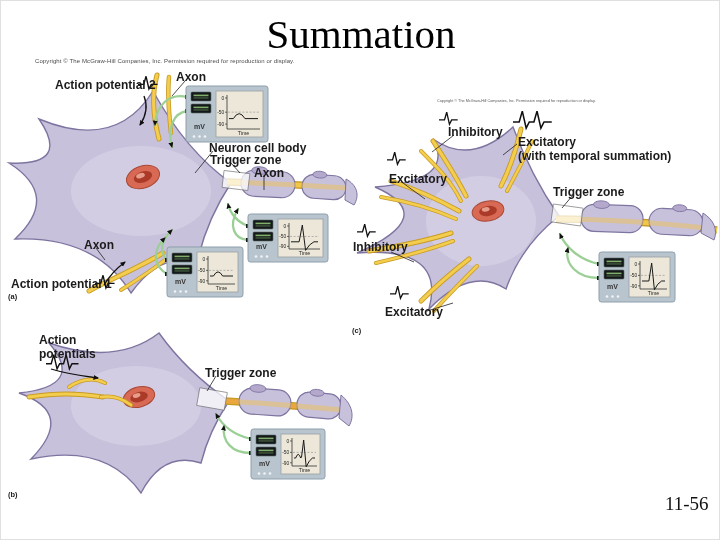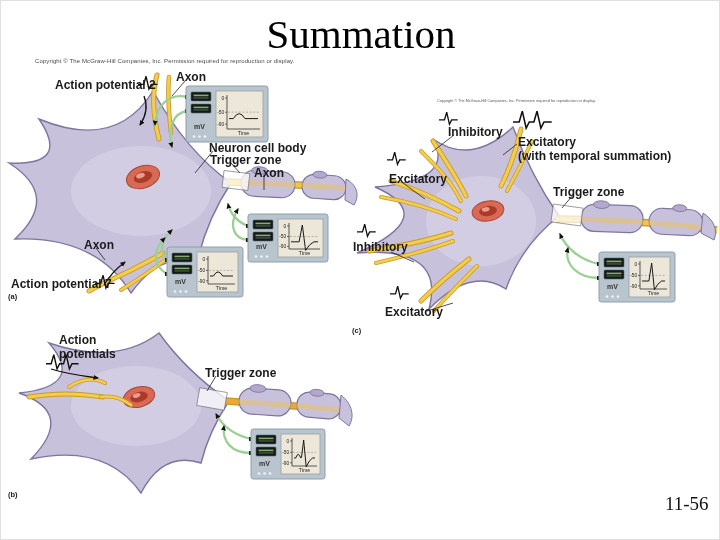--- a/index.html
+++ b/index.html
@@ -339,24 +339,24 @@
 <div class="title">Summation</div>
 <div class="copy-a">Copyright © The McGraw-Hill Companies, Inc. Permission required for reproduction or display.</div>
 <div class="copy-c">Copyright © The McGraw-Hill Companies, Inc. Permission required for reproduction or display.</div>
 
 <div class="lbl" style="left:54px;top:77px">Action potential 2</div>
 <div class="lbl" style="left:175px;top:69px">Axon</div>
 <div class="lbl" style="left:208px;top:140px">Neuron cell body</div>
 <div class="lbl" style="left:209px;top:152px">Trigger zone</div>
 <div class="lbl" style="left:253px;top:165px">Axon</div>
 <div class="lbl" style="left:83px;top:237px">Axon</div>
-<div class="lbl" style="left:10px;top:276px">Action potential 7</div>
+<div class="lbl" style="left:10px;top:276px">Action potential 1</div>
 <div class="tag" style="left:7px;top:291px">(a)</div>
 
-<div class="lbl" style="left:58px;top:332px">Action
+<div class="lbl" style="left:38px;top:332px">Action
 potentials</div>
 <div class="lbl" style="left:204px;top:365px">Trigger zone</div>
 <div class="tag" style="left:7px;top:489px">(b)</div>
 
 <div class="lbl" style="left:447px;top:124px">Inhibitory</div>
 <div class="lbl" style="left:517px;top:134px">Excitatory
 (with temporal summation)</div>
 <div class="lbl" style="left:388px;top:171px">Excitatory</div>
 <div class="lbl" style="left:352px;top:239px">Inhibitory</div>
 <div class="lbl" style="left:384px;top:304px">Excitatory</div>

